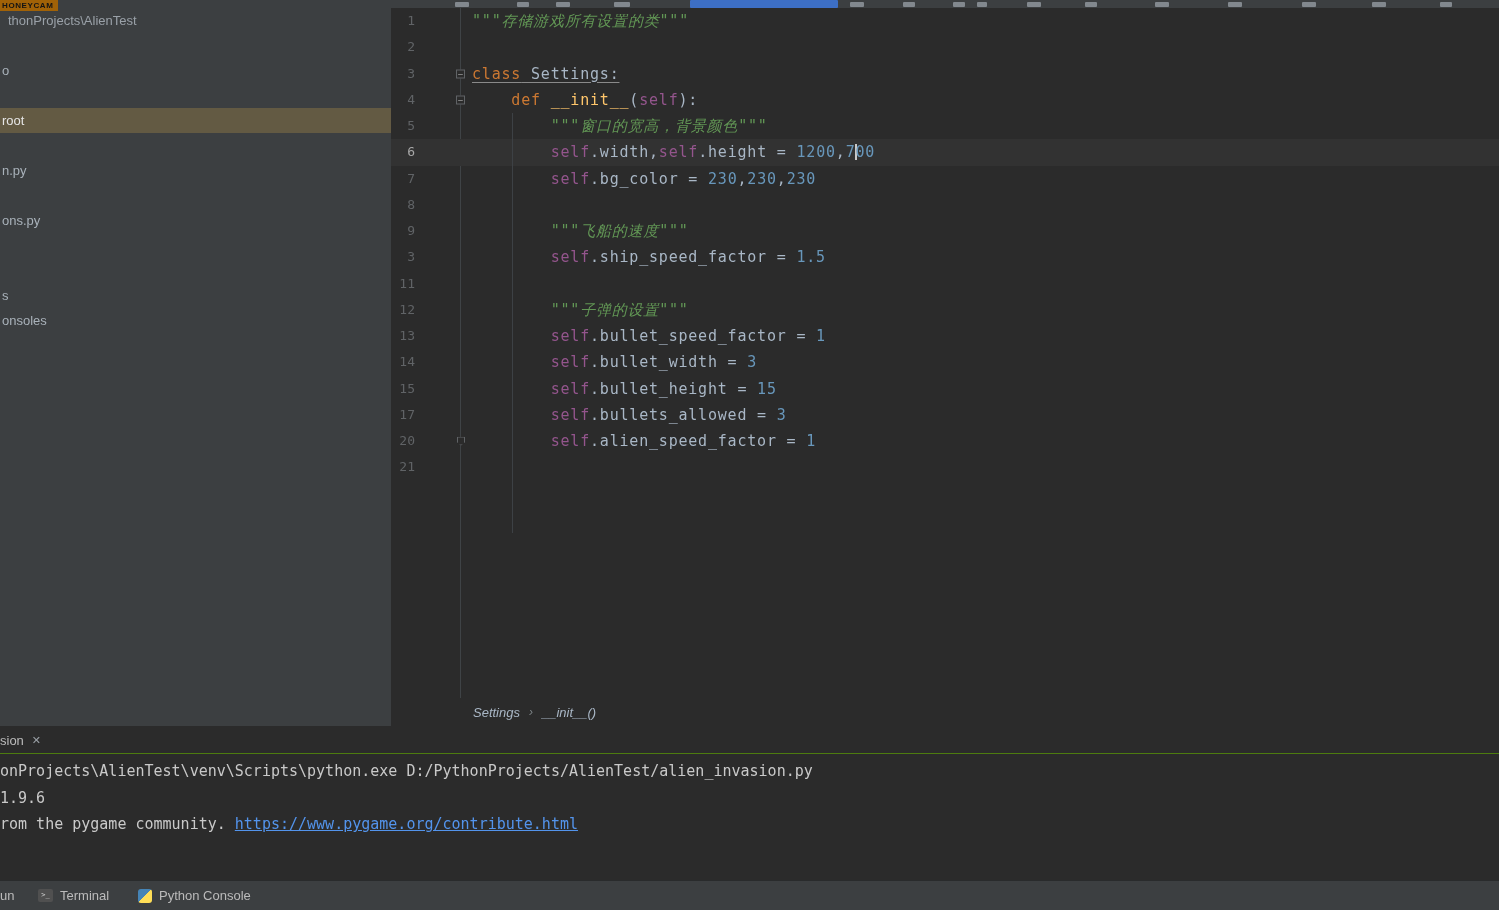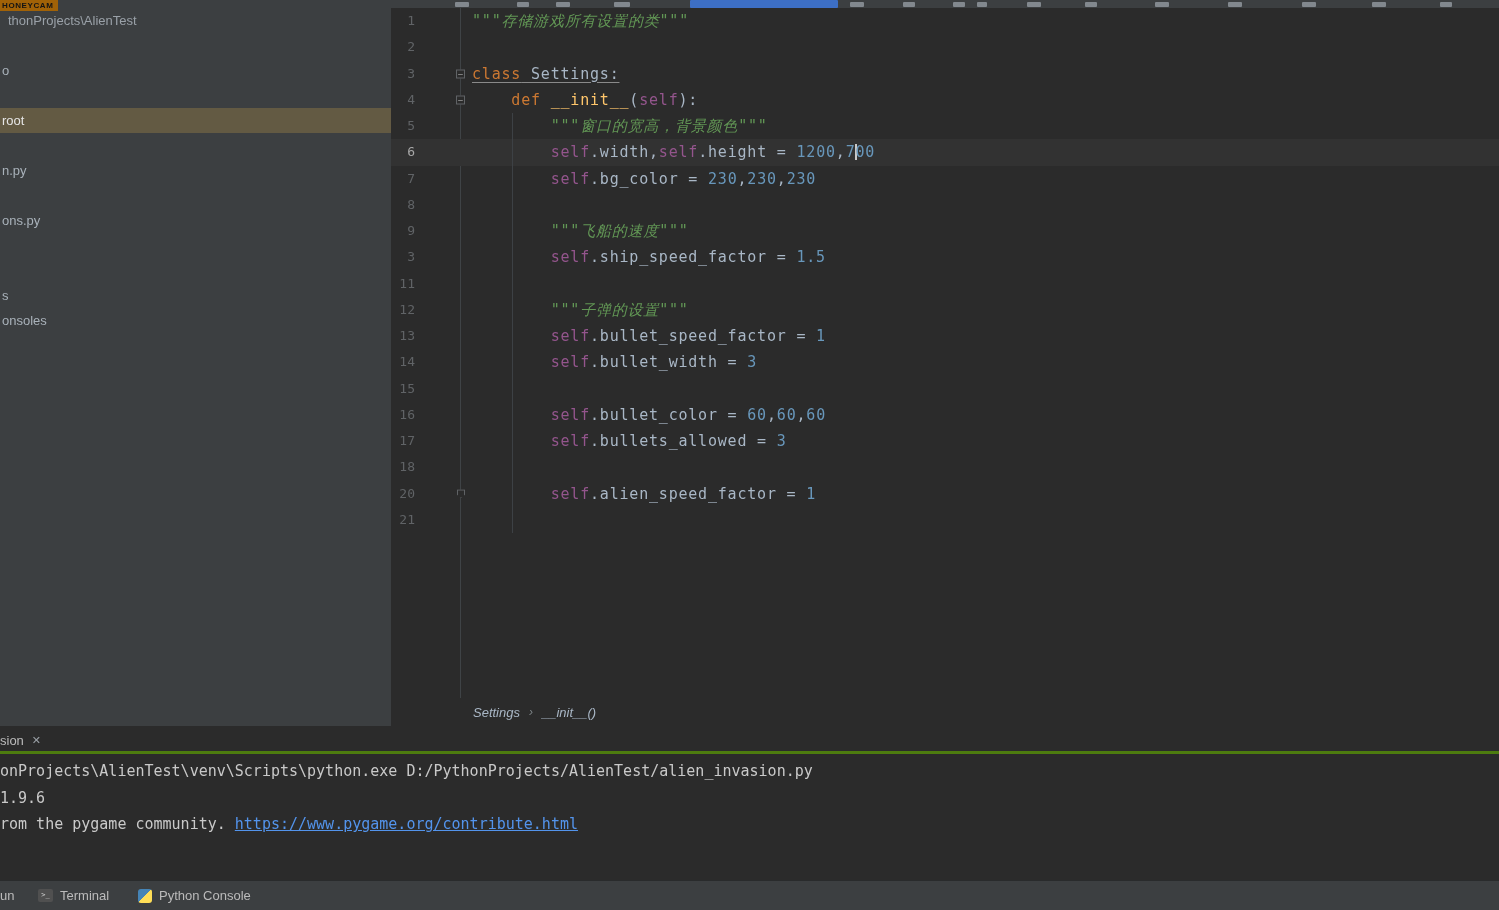--- a/index.html
+++ b/index.html
@@ -50,21 +50,21 @@
   .caret { display:inline-block; width:2px; height:16px; background:#c8c8c8; vertical-align:-3px; margin-right:-2px; }
 
   
   .breadcrumbs { position:absolute; left:391px; top:698px; width:1216px; height:28px; background:#2b2b2b;
                  display:flex; align-items:center; padding-left:82px; gap:9px;
                  color:#a9b7c6; font-size:13px;font-style:italic; }
   .bc-sep { color:#7f8689; font-size:12px; }
 
   
   .console-panel { position:absolute; left:0; top:726px; width:100%; height:154px; background:#2b2b2b; overflow:hidden; }
-  .console-tabs { position:absolute; left:0; top:0; right:0; height:28px; border-bottom:3px solid #4d7c0f; }
+  .console-tabs { position:absolute; left:0; top:0; right:0; height:28px; border-bottom:1px solid #4d7c0f; }
   .console-tab { display:inline-flex; align-items:center; height:28px; padding-right:8px;
                  color:#bbbbbb; font-size:13px; cursor:default; }
   .tab-close { margin-left:8px; color:#9aa0a6; font-size:11px; cursor:pointer; }
   .console-output { position:absolute; left:0; top:32px; right:0;
                     font-family:"DejaVu Sans Mono","Liberation Mono",monospace;
                     font-size:15px; line-height:26.5px; color:#c9c9c9; white-space:pre; }
   a.console-link { color:#5394ec; text-decoration:underline; cursor:pointer; }
 
   
   .status-bar { position:absolute; left:0; top:880px; width:100%; height:30px; background:#3c3f41;
@@ -129,24 +129,22 @@
         <div class="code-row"><span class="ln">5</span><span class="gut"></span><span class="code"><span class="plain">        </span><span class="doc">"""窗口的宽高，背景颜色"""</span></span></div>
         <div class="code-row active"><span class="ln">6</span><span class="gut"></span><span class="code"><span class="plain">        </span><span class="selfc">self</span><span class="plain">.width</span><span class="plain">,</span><span class="selfc">self</span><span class="plain">.height = </span><span class="num">1200</span><span class="plain">,</span><span class="num">7</span><span class="caret"></span><span class="num">00</span></span></div>
         <div class="code-row"><span class="ln">7</span><span class="gut"></span><span class="code"><span class="plain">        </span><span class="selfc">self</span><span class="plain">.bg_color = </span><span class="num">230</span><span class="plain">,</span><span class="num">230</span><span class="plain">,</span><span class="num">230</span></span></div>
         <div class="code-row"><span class="ln">8</span><span class="gut"></span><span class="code"></span></div>
         <div class="code-row"><span class="ln">9</span><span class="gut"></span><span class="code"><span class="plain">        </span><span class="doc">"""飞船的速度"""</span></span></div>
         <div class="code-row"><span class="ln">3</span><span class="gut"></span><span class="code"><span class="plain">        </span><span class="selfc">self</span><span class="plain">.ship_speed_factor = </span><span class="num">1.5</span></span></div>
         <div class="code-row"><span class="ln">11</span><span class="gut"></span><span class="code"></span></div>
         <div class="code-row"><span class="ln">12</span><span class="gut"></span><span class="code"><span class="plain">        </span><span class="doc">"""子弹的设置"""</span></span></div>
         <div class="code-row"><span class="ln">13</span><span class="gut"></span><span class="code"><span class="plain">        </span><span class="selfc">self</span><span class="plain">.bullet_speed_factor = </span><span class="num">1</span></span></div>
         <div class="code-row"><span class="ln">14</span><span class="gut"></span><span class="code"><span class="plain">        </span><span class="selfc">self</span><span class="plain">.bullet_width = </span><span class="num">3</span></span></div>
-        <div class="code-row"><span class="ln">15</span><span class="gut"></span></div>
-        <div class="code-row"><span class="ln">16</span><span class="gut"></span><span class="code"><span class="plain">        </span><span class="selfc">self</span><span class="plain">.bullet_color = </span><span class="num">60</span><span class="plain">,</span><span class="num">60</span><span class="plain">,</span><span class="num">60</span></span></div>
+        <div class="code-row"><span class="ln">15</span><span class="gut"></span><span class="code"><span class="plain">        </span><span class="selfc">self</span><span class="plain">.bullet_height = </span><span class="num">15</span></span></div>
         <div class="code-row"><span class="ln">17</span><span class="gut"></span><span class="code"><span class="plain">        </span><span class="selfc">self</span><span class="plain">.bullets_allowed = </span><span class="num">3</span></span></div>
-        <div class="code-row"><span class="ln">18</span><span class="gut"></span><span class="code"></span></div>
         <div class="code-row"><span class="ln">20</span><span class="gut"><span class="fold fold-end"></span></span><span class="code"><span class="plain">        </span><span class="selfc">self</span><span class="plain">.alien_speed_factor = </span><span class="num">1</span></span></div>
         <div class="code-row"><span class="ln">21</span><span class="gut"></span><span class="code"></span></div>
       </div>
     <div class="indent-guide"></div>
   </div>
 
   <div class="breadcrumbs">
     <span>Settings</span>
     <span class="bc-sep">›</span>
     <span>__init__()</span>

